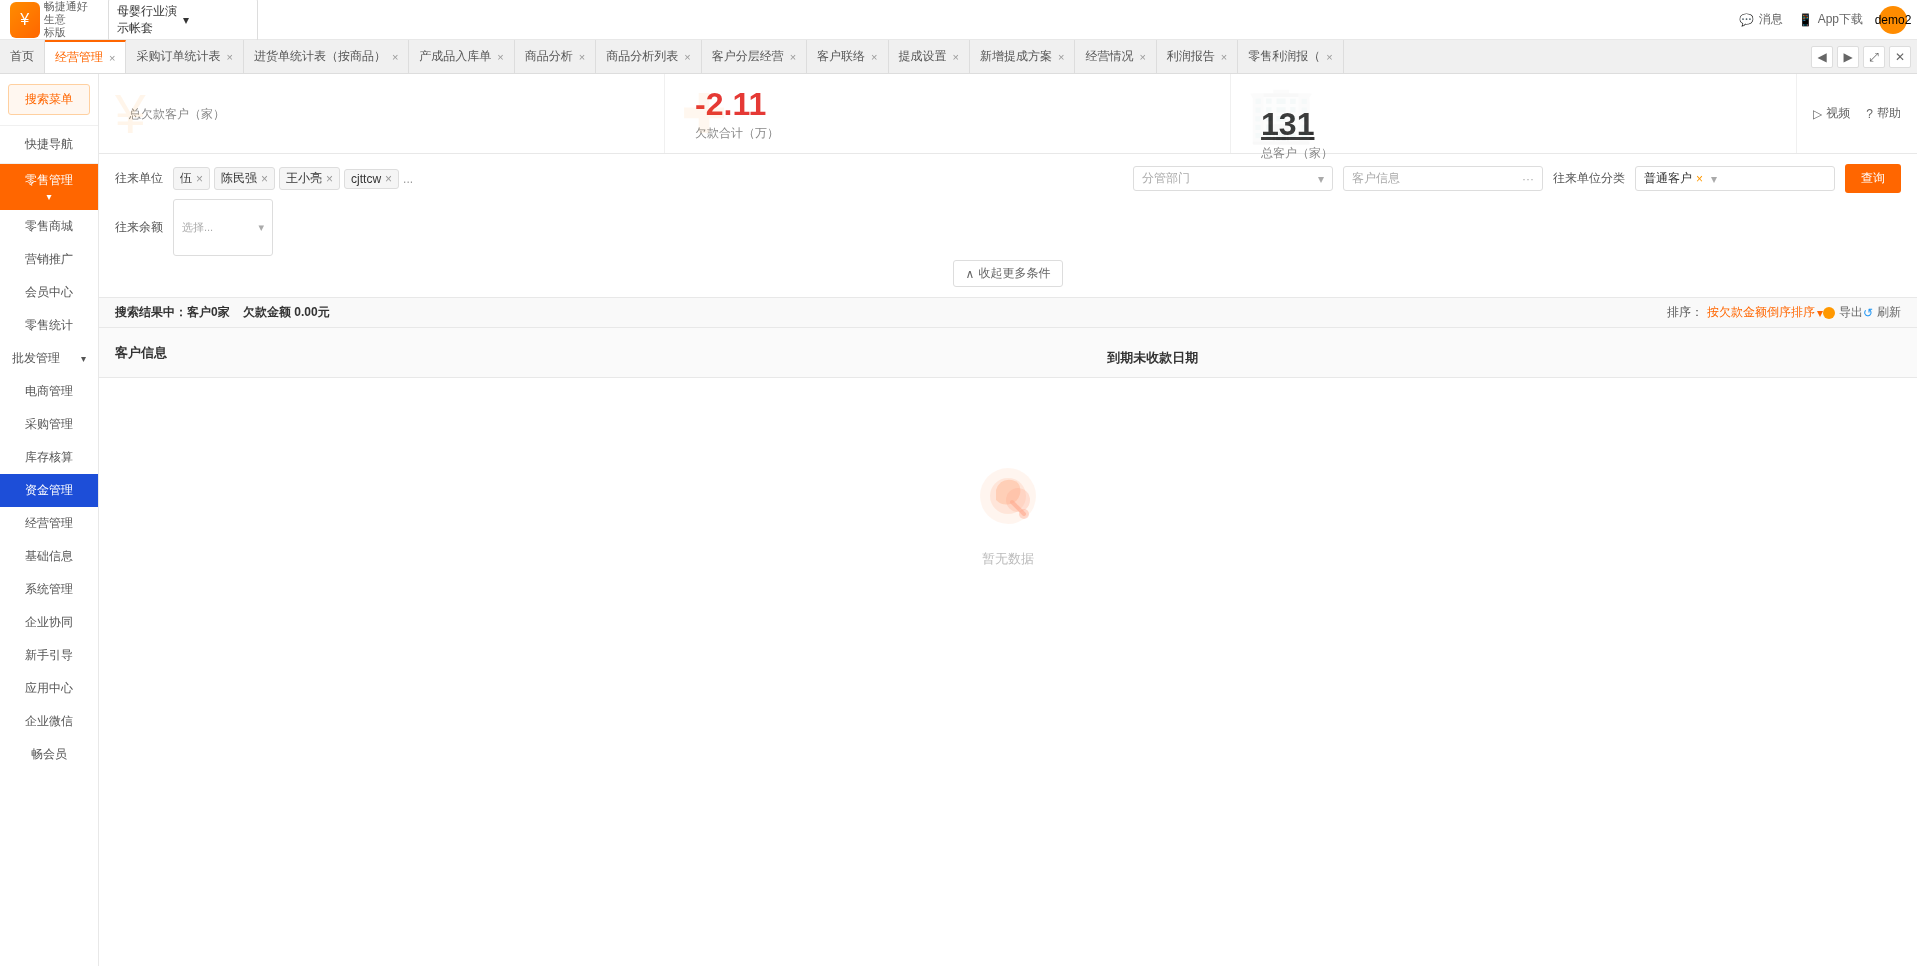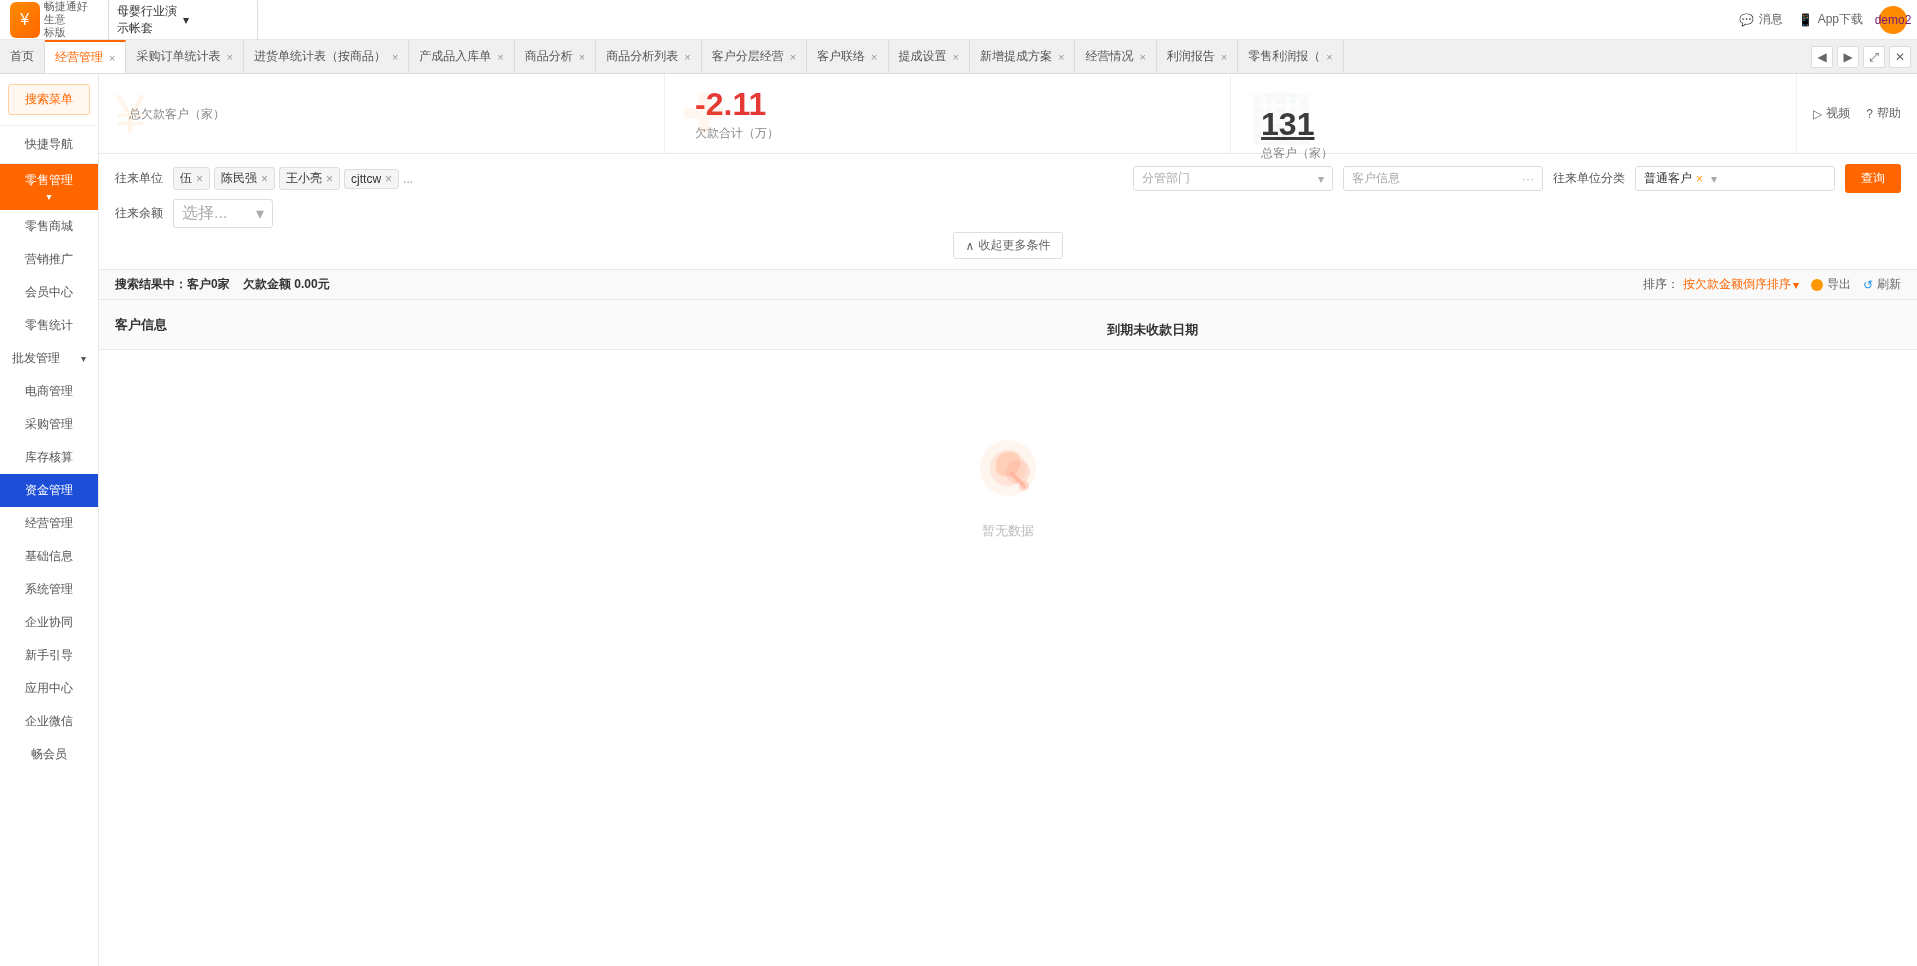--- a/index.html
+++ b/index.html
@@ -10,21 +10,21 @@
       display: flex; align-items: center; background: #fff; height: 40px; padding: 0 10px;
       border-bottom: 1px solid #e8e8e8; flex-shrink: 0;
     }
     .logo-area { display: flex; align-items: center; width: 88px; flex-shrink: 0; }
     .logo-icon { width: 36px; height: 36px; background: linear-gradient(135deg, #ff8c00, #ff6600); border-radius: 6px; display: flex; align-items: center; justify-content: center; color: white; font-size: 16px; margin-right: 4px; }
     .logo-text { font-size: 11px; color: #666; line-height: 1.2; }
     .workspace-selector { display: flex; align-items: center; margin-left: 10px; padding: 4px 8px; border: 1px solid #ddd; border-radius: 3px; cursor: pointer; font-size: 12px; color: #333; min-width: 150px; }
     .workspace-selector span { flex: 1; }
     .header-right { margin-left: auto; display: flex; align-items: center; gap: 16px; }
     .header-btn { display: flex; align-items: center; gap: 4px; font-size: 12px; color: #666; cursor: pointer; }
-    .user-avatar { width: 28px; height: 28px; border-radius: 50%; background: #ff8c00; display: flex; align-items: center; justify-content: center; color: #701a75; font-size: 12px; cursor: pointer; }
+    .user-avatar { width: 28px; height: 28px; border-radius: 50%; background: #ff8c00; display: flex; align-items: center; justify-content: center; color: #000000; font-size: 12px; cursor: pointer; }
 
     
     .tab-bar {
       display: flex; align-items: center; background: #f0f0f0; height: 34px; flex-shrink: 0;
       border-bottom: 1px solid #ddd; overflow: hidden;
     }
     .tab-item {
       display: flex; align-items: center; padding: 0 10px; height: 34px; cursor: pointer;
       font-size: 12px; color: #555; white-space: nowrap; border-right: 1px solid #ddd;
       background: #f0f0f0; flex-shrink: 0; position: relative;
@@ -68,27 +68,27 @@
     .filter-more { color: #999; cursor: pointer; font-size: 12px; }
     .filter-selector { display: flex; align-items: center; border: 1px solid #ddd; border-radius: 3px; padding: 3px 8px; min-width: 120px; cursor: pointer; gap: 4px; font-size: 12px; color: #555; }
     .filter-selector .arrow { color: #aaa; }
     .filter-selector-wide { min-width: 200px; }
     .filter-tag-selected { background: #fff3e0; border-color: #ffb74d; }
     .filter-tag-selected .remove { color: #ff9800; }
     .collapse-btn { display: flex; align-items: center; justify-content: center; gap: 4px; font-size: 12px; color: #666; cursor: pointer; padding: 4px 12px; border: 1px solid #ddd; border-radius: 3px; background: #fff; margin: 0 auto; }
     .query-btn { background: #ff6600; color: white; border: none; border-radius: 3px; padding: 6px 16px; font-size: 12px; cursor: pointer; }
     .filter-row-2 { display: flex; align-items: center; gap: 10px; }
     .filter-row-actions { display: flex; justify-content: center; margin-top: 4px; }
-    .余额-select { display: flex; align-items: center; border: 1px solid #ddd; border-radius: 3px; padding: 3px 8px; min-width: 100px; cursor: pointer; gap: 4px; font-size: 16px; color: #aaa; }
+    .余额-select { display: flex; align-items: center; border: 1px solid #ddd; border-radius: 3px; padding: 20px 8px; min-width: 100px; cursor: pointer; gap: 4px; font-size: 11px; color: #aaa; }
 
     
     .results-bar { background: #f9f9f9; padding: 6px 16px; display: flex; align-items: center; border-bottom: 1px solid #e8e8e8; flex-shrink: 0; }
     .results-text { font-size: 12px; color: #555; flex: 1; }
     .results-text span { color: #333; font-weight: bold; }
-    .results-actions { display: flex; align-items: flex-start; gap: 12px; margin-left: 12px; }
+    .results-actions { display: flex; align-items: flex-start; gap: 0; margin-left: 12px; }
     .results-sort { display: flex; align-items: center; gap: 4px; font-size: 12px; color: #555; }
     .sort-select { display: flex; align-items: center; gap: 2px; cursor: pointer; color: #ff6600; font-size: 12px; }
     .results-btn { display: flex; align-items: center; gap: 4px; font-size: 12px; color: #666; cursor: pointer; }
     .results-btn .dot { width: 8px; height: 8px; border-radius: 50%; background: #ff9800; display: inline-block; }
 
     
     .table-container { flex: 1; overflow-y: auto; background: #fff; }
     .table-header { display: flex; align-items: center; padding: 10px 16px; background: #fafafa; border-bottom: 1px solid #e8e8e8; font-size: 13px; color: #333; font-weight: bold; position: sticky; top: 0; }
     .col-customer { flex: 2.5; }
     .col-debt { flex: 2; }

